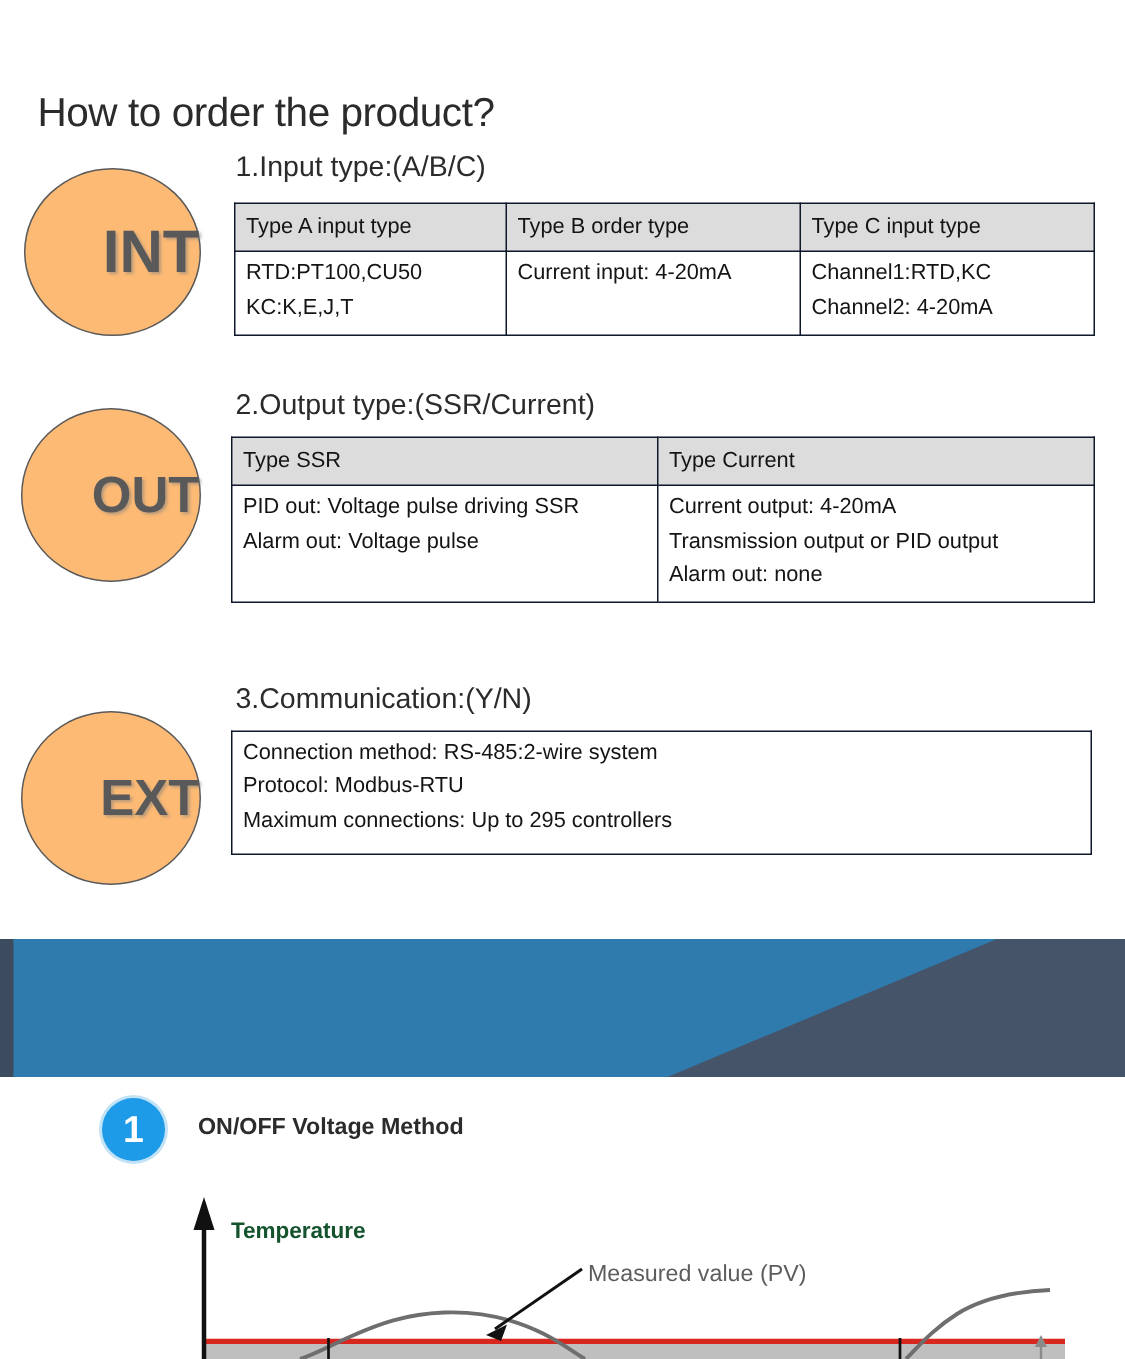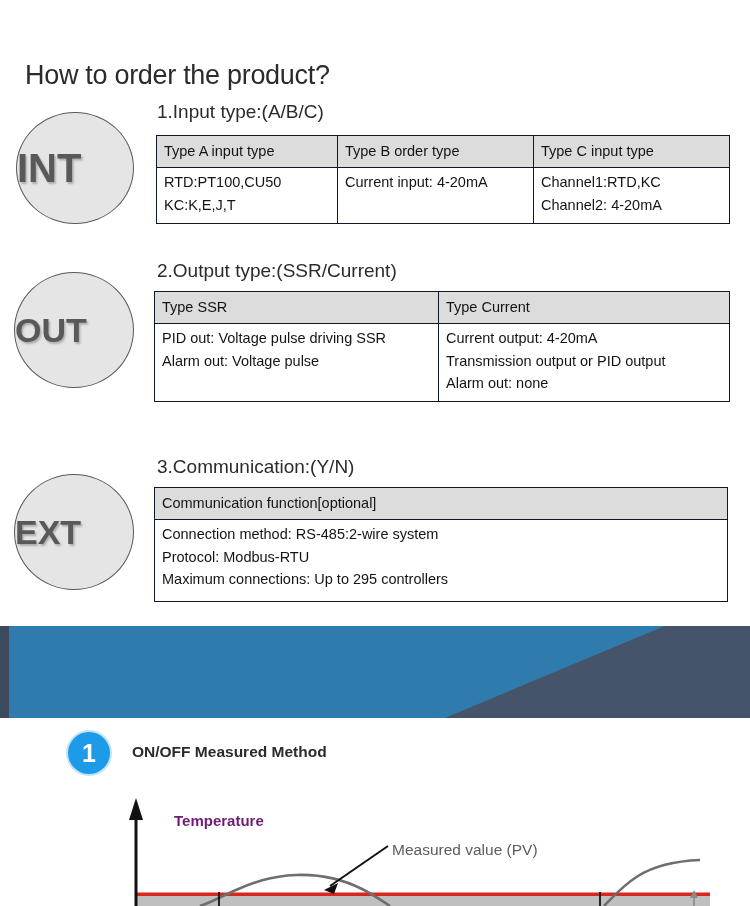--- a/index.html
+++ b/index.html
@@ -28,23 +28,23 @@
     white-space: nowrap;
   }
 
   
   .circle-badge {
     position: absolute;
     border: 1.6px solid #5a5a5a;
     border-radius: 50%;
     display: flex;
     align-items: center;
-    justify-content: flex-start;
+    justify-content: flex-end;
     box-sizing: border-box;
-    background: #e5e5e5;
+    background: #fdba74;
   }
   .circle-badge .badge-text {
     font-size: 40px;
     font-weight: 700;
     color: #595959;
     letter-spacing: 0px;
     text-shadow: 1.5px 1.5px 2px rgba(130,130,130,0.55);
     line-height: 1;
   }
   .circle-badge.small-text .badge-text { font-size: 34px; }
@@ -184,23 +184,22 @@
     width: 750px;
     height: 116px;
   }
   .chart svg { display: block; }
   .axis-label {
     position: absolute;
     left: 154px;
     top: 812px;
     font-size: 15px;
     font-weight: 700;
-    color: #701a75;
-    white-space: nowrap;
-    margin-left: 20px;
+    color: #14532d;
+    white-space: nowrap;
   }
   .pv-label {
     position: absolute;
     left: 392px;
     top: 841px;
     font-size: 15.5px;
     font-weight: 400;
     color: #5d5d5d;
     white-space: nowrap;
   }
@@ -273,42 +272,39 @@
 </table>
 
 <div class="circle-badge small-text" id="badge-ext">
   <span class="badge-text">EXT</span>
 </div>
 <div class="section-heading" id="heading-3">3.Communication:(Y/N)</div>
 
 <table class="spec-table" id="table-3">
   <tbody>
     <tr>
-      <td class="hdr">Communication function[optional]</td>
-    </tr>
-    <tr>
       <td class="body">
         <span class="line">Connection method: RS-485:2-wire system</span>
         <span class="line">Protocol: Modbus-RTU</span>
         <span class="line">Maximum connections: Up to 295 controllers</span>
       </td>
     </tr>
   </tbody>
 </table>
 
 <div class="banner">
   <div class="banner-bg"></div>
   <div class="banner-wedge"></div>
   <div class="banner-leftbar"></div>
 </div>
 
 <div class="num-badge">
   <span>1</span>
 </div>
-<div class="method-label">ON/OFF Measured Method</div>
+<div class="method-label">ON/OFF Voltage Method</div>
 
 <div class="chart">
   <svg width="750" height="116" viewBox="0 0 750 116">
 
     <rect x="136" y="106" width="574" height="10" fill="#bfbfbf"></rect>
 
     <rect x="136" y="102.5" width="574" height="3.5" fill="#d8271e"></rect>
 
     <path d="M 200 116 C 212 112 222 106 236 100 C 252 93 270 86 296 85 C 324 84 346 91 362 99 C 374 105 382 111 390 116" fill="none" stroke="#6e6e6e" stroke-width="2.6"></path>
     <path d="M 604 116 C 612 108 622 96 638 86 C 654 76 676 71 700 70" fill="none" stroke="#6e6e6e" stroke-width="2.6"></path>

